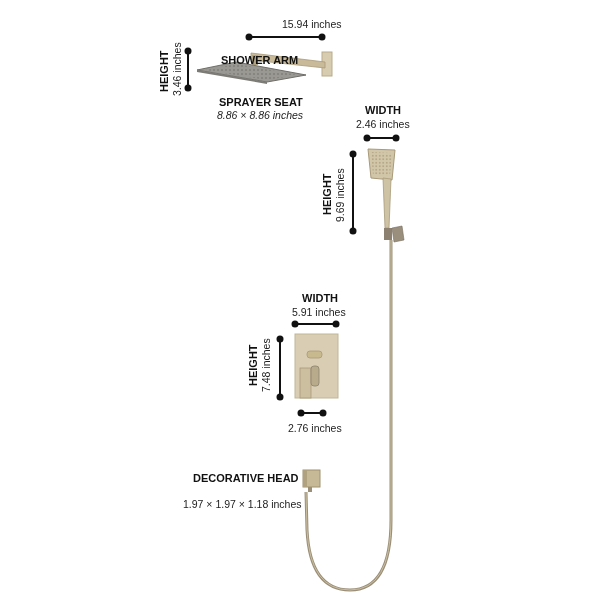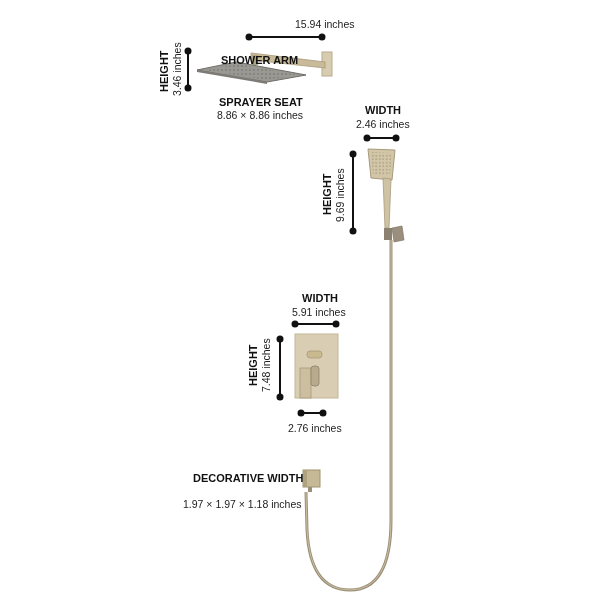--- a/index.html
+++ b/index.html
@@ -95,36 +95,36 @@
   </g>
 
   <g>
     <rect x="303" y="470" width="17" height="17" fill="#c6b995" stroke="#a0926f" stroke-width="1"></rect>
     <rect x="303" y="470" width="4" height="17" fill="#b0a27f"></rect>
     <rect x="308" y="487" width="4" height="5" fill="#9b8f7a"></rect>
   </g>
 </svg>
 
 <div class="abs title" style="left:221px; top:18px;margin-top:36px;">SHOWER ARM</div>
-<div class="abs val" style="left:295px; top:18px;">15.94 inches</div>
+<div class="abs val" style="left:282px; top:18px;">15.94 inches</div>
 
 <div class="abs title vert" style="left:158px; top:92px;">HEIGHT</div>
 <div class="abs val vert" style="left:171px; top:96px;">3.46 inches</div>
 
 <div class="abs title" style="left:219px; top:96px;">SPRAYER SEAT</div>
-<div class="abs val" style="left:217px; top:109px;">8.86 × 8.86 inches</div>
+<div class="abs val" style="left:217px; top:109px;font-style:italic;">8.86 × 8.86 inches</div>
 
 <div class="abs title" style="left:365px; top:104px;">WIDTH</div>
 <div class="abs val" style="left:356px; top:118px;">2.46 inches</div>
 
 <div class="abs title vert" style="left:321px; top:215px;">HEIGHT</div>
 <div class="abs val vert" style="left:334px; top:222px;">9.69 inches</div>
 
 <div class="abs title" style="left:302px; top:292px;">WIDTH</div>
 <div class="abs val" style="left:292px; top:306px;text-align:right;">5.91 inches</div>
 
 <div class="abs title vert" style="left:247px; top:386px;">HEIGHT</div>
 <div class="abs val vert" style="left:260px; top:392px;">7.48 inches</div>
 
 <div class="abs val" style="left:288px; top:422px;">2.76 inches</div>
 
-<div class="abs title" style="left:193px; top:472px;">DECORATIVE WIDTH</div>
+<div class="abs title" style="left:193px; top:472px;">DECORATIVE HEAD</div>
 <div class="abs val" style="left:183px; top:498px;">1.97 × 1.97 × 1.18 inches</div>
 
 </body></html>

